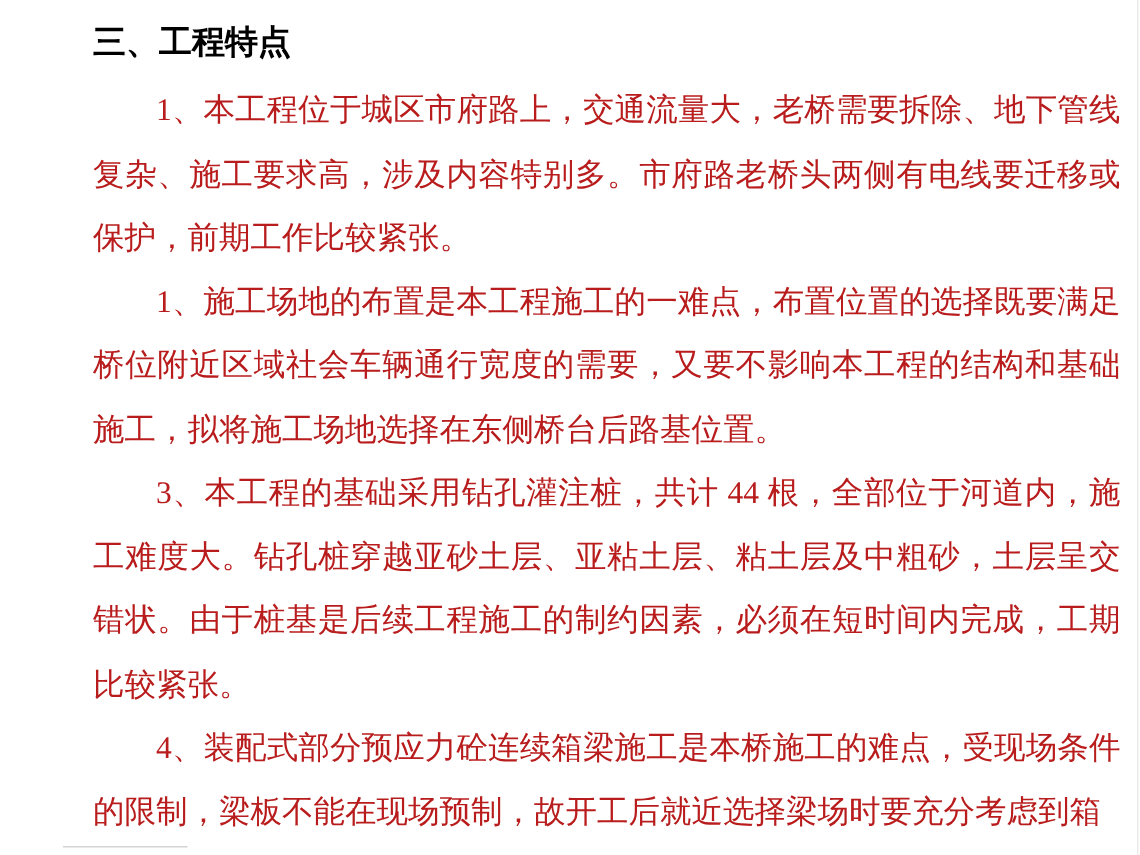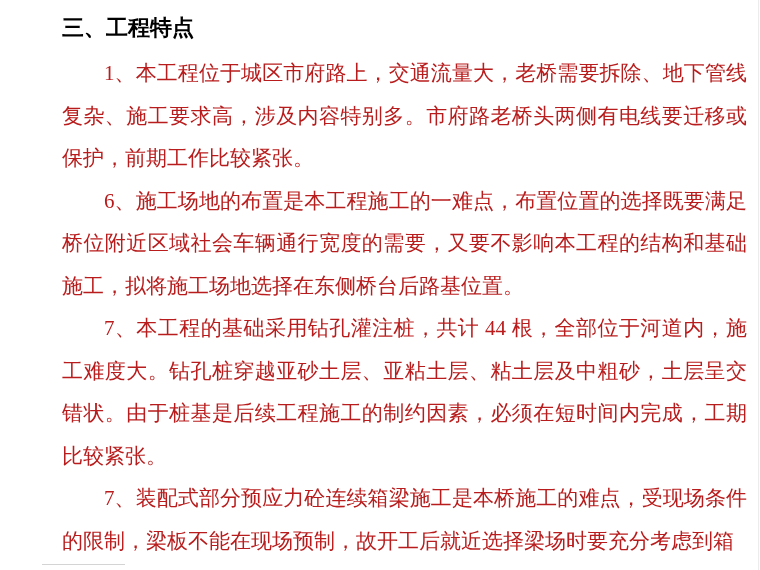--- a/index.html
+++ b/index.html
@@ -55,22 +55,22 @@
 </style>
 </head>
 <body>
 
 <div class="page">
 
   <h1 class="heading">三、工程特点</h1>
 
   <div class="body-text">
     <p>1、本工程位于城区市府路上，交通流量大，老桥需要拆除、地下管线复杂、施工要求高，涉及内容特别多。市府路老桥头两侧有电线要迁移或保护，前期工作比较紧张。</p>
-    <p>6、施工场地的布置是本工程施工的一难点，布置位置的选择既要满足桥位附近区域社会车辆通行宽度的需要，又要不影响本工程的结构和基础施工，拟将施工场地选择在东侧桥台后路基位置。</p>
-    <p>7、本工程的基础采用钻孔灌注桩，共计 44 根，全部位于河道内，施工难度大。钻孔桩穿越亚砂土层、亚粘土层、粘土层及中粗砂，土层呈交错状。由于桩基是后续工程施工的制约因素，必须在短时间内完成，工期比较紧张。</p>
-    <p>7、装配式部分预应力砼连续箱梁施工是本桥施工的难点，受现场条件的限制，梁板不能在现场预制，故开工后就近选择梁场时要充分考虑到箱</p>
+    <p>1、施工场地的布置是本工程施工的一难点，布置位置的选择既要满足桥位附近区域社会车辆通行宽度的需要，又要不影响本工程的结构和基础施工，拟将施工场地选择在东侧桥台后路基位置。</p>
+    <p>3、本工程的基础采用钻孔灌注桩，共计 44 根，全部位于河道内，施工难度大。钻孔桩穿越亚砂土层、亚粘土层、粘土层及中粗砂，土层呈交错状。由于桩基是后续工程施工的制约因素，必须在短时间内完成，工期比较紧张。</p>
+    <p>4、装配式部分预应力砼连续箱梁施工是本桥施工的难点，受现场条件的限制，梁板不能在现场预制，故开工后就近选择梁场时要充分考虑到箱</p>
   </div>
 
   <div class="footnote-separator"></div>
 
   <div class="page-right-edge"></div>
 
 </div>
 
 </body></html>

